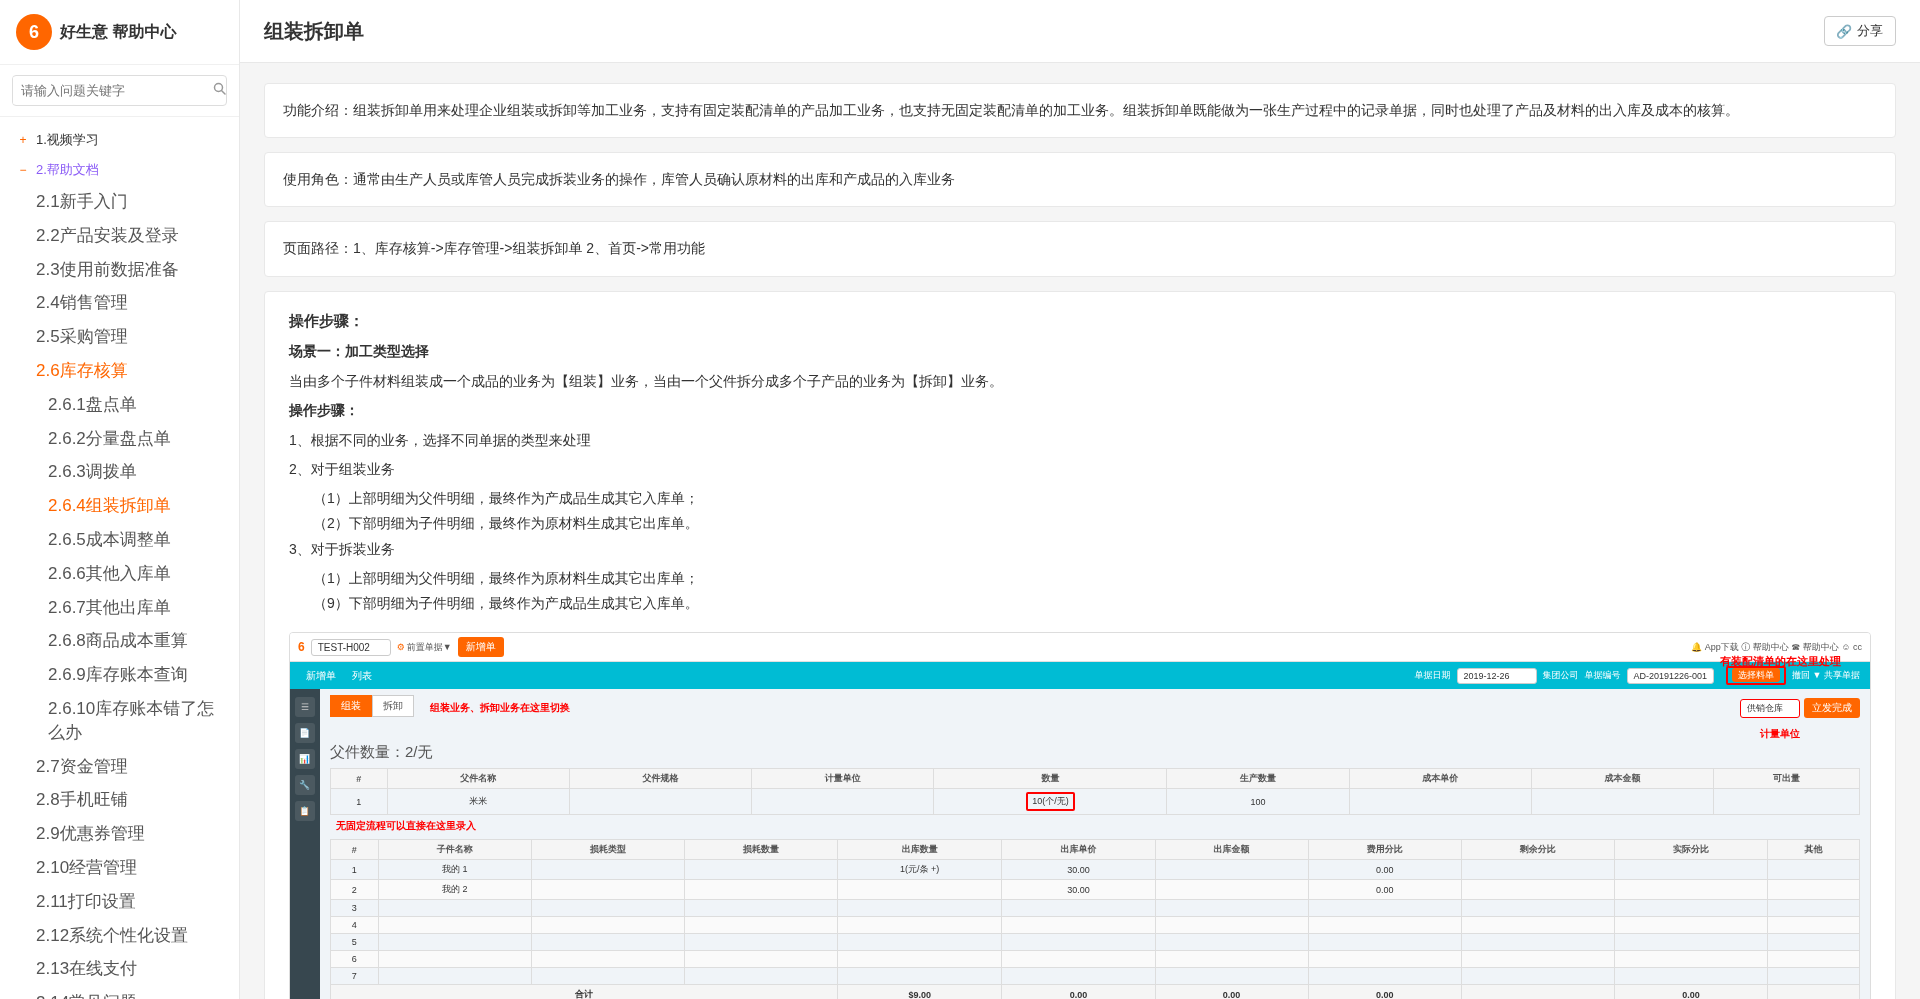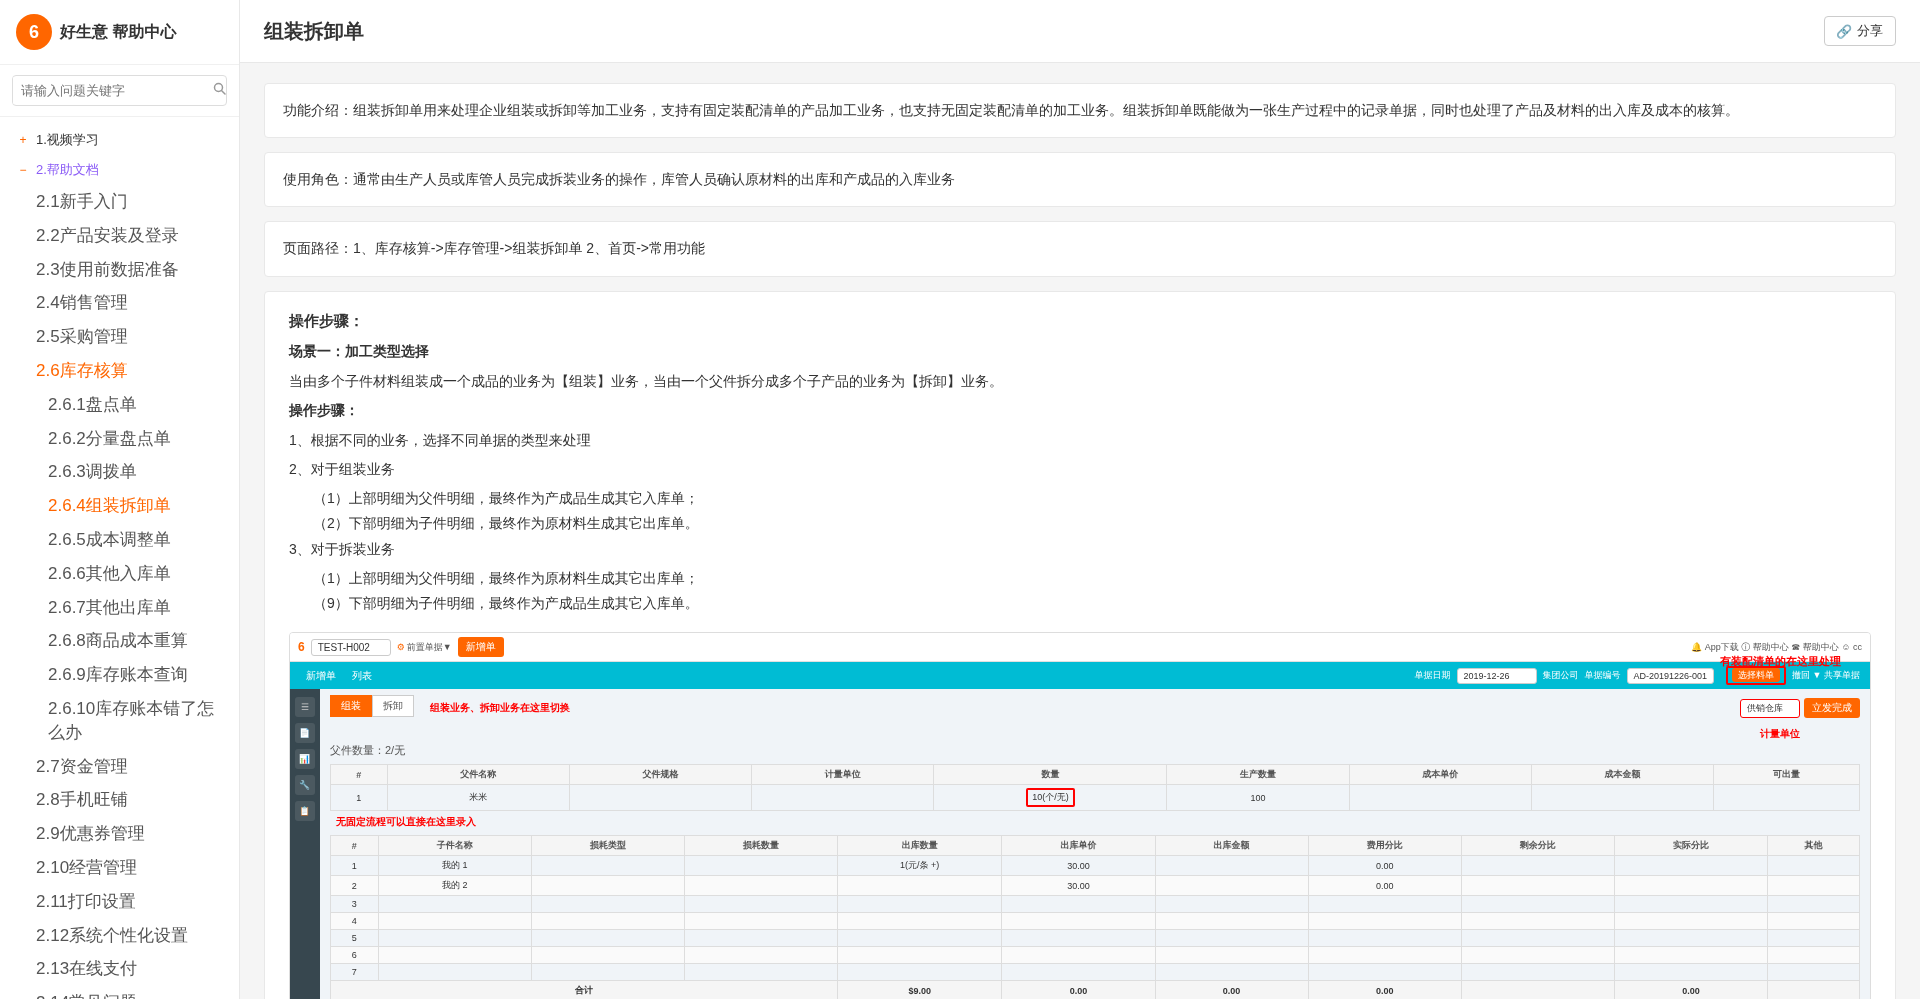--- a/index.html
+++ b/index.html
@@ -514,21 +514,21 @@
                 <div style="margin-left:auto;display:flex;gap:4px;align-items:center;">
                   <span class="sim-field-red" style="font-size:9px;min-width:60px;">供销仓库</span>
                   <button class="sim-btn-orange">立发完成</button>
                 </div>
               </div>
 
               <div style="display:flex;justify-content:flex-end;position:relative;margin-bottom:2px;">
                 <span style="color:red;font-size:10px;font-weight:bold;margin-right:60px;">计量单位</span>
               </div>
 
-              <div style="font-size:11px;color:#555;margin-bottom:2px;">父件数量：2/无</div>
+              <div style="font-size:15px;color:#555;margin-bottom:2px;">父件数量：2/无</div>
               <table class="sim-table">
                 <thead>
                   <tr>
                     <th>#</th>
                     <th>父件名称</th>
                     <th>父件规格</th>
                     <th>计量单位</th>
                     <th>数量</th>
                     <th>生产数量</th>
                     <th>成本单价</th>

